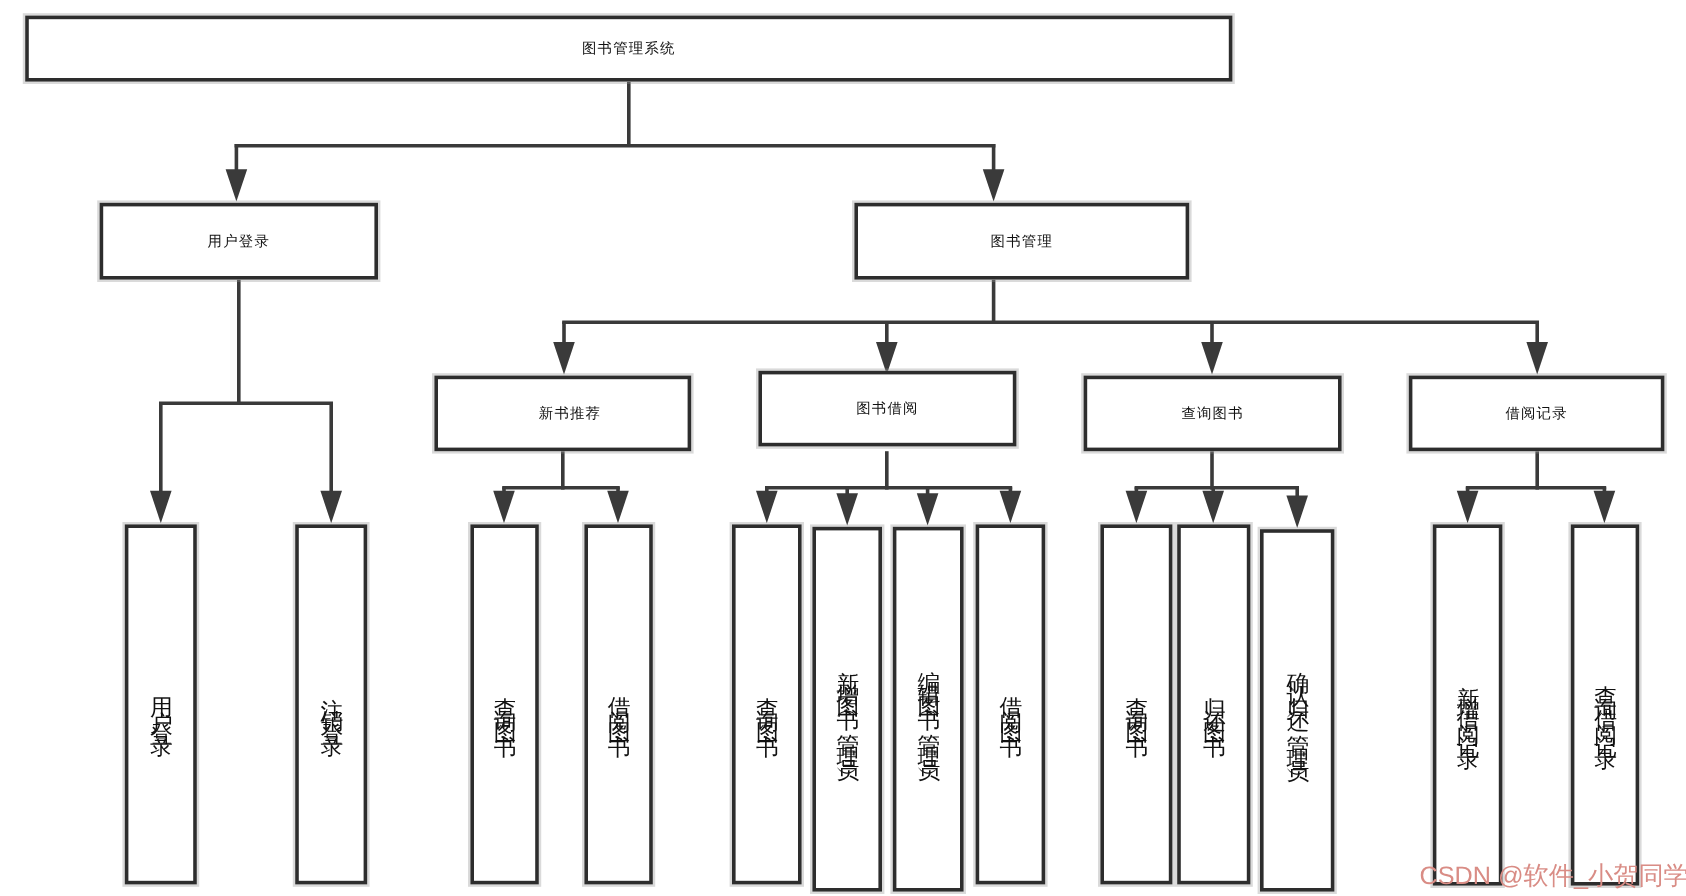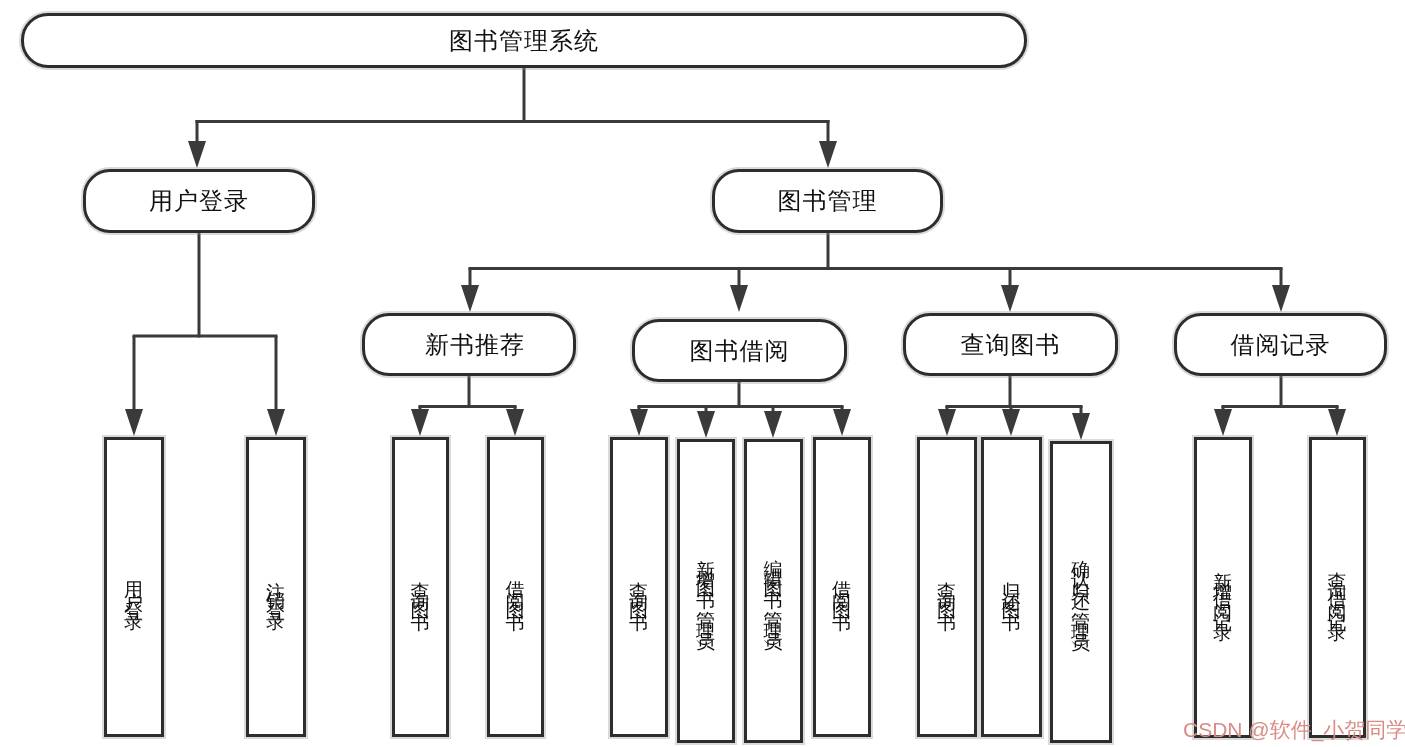--- a/index.html
+++ b/index.html
@@ -37,21 +37,21 @@
     position: absolute;
     box-sizing: border-box;
     background: #ffffff;
     border: 3px solid var(--border);
     box-shadow: 0 0 0 2px rgba(150,150,150,0.35);
     display: flex;
     align-items: center;
     justify-content: center;
     color: #111111;
   }
-  .hnode { font-size: 24px; letter-spacing: 1px; border-radius: 27px; }
+  .hnode { font-size: 12px; letter-spacing: 1px; }
   .vnode span {
     writing-mode: vertical-rl;
     text-orientation: mixed;
     letter-spacing: 0.55em;
     font-size: 19px;
     line-height: 1;
     white-space: nowrap;
   }
   .watermark {
     position: absolute;
@@ -128,28 +128,28 @@
     <polygon points="1337,436 1328,409 1346,409"></polygon>
   </svg>
 
   <div class="node hnode" style="left:21px; top:13px; width:1006px; height:55px;">
     <span>图书管理系统</span>
   </div>
 
   <div class="node hnode" style="left:83px; top:169px; width:232px; height:64px;">
     <span>用户登录</span>
   </div>
-  <div class="node hnode" style="left:712px; top:169px; width:231px; height:64px;">
+  <div class="node hnode" style="left:712px; top:169px; width:279px; height:64px;">
     <span>图书管理</span>
   </div>
 
   <div class="node hnode" style="left:362px; top:313px; width:214px; height:63px;padding-left:12px;">
     <span>新书推荐</span>
   </div>
-  <div class="node hnode" style="left:632px; top:319px; width:215px; height:63px;">
+  <div class="node hnode" style="left:632px; top:309px; width:215px; height:63px;">
     <span>图书借阅</span>
   </div>
   <div class="node hnode" style="left:903px; top:313px; width:215px; height:63px;">
     <span>查询图书</span>
   </div>
   <div class="node hnode" style="left:1174px; top:313px; width:213px; height:63px;">
     <span>借阅记录</span>
   </div>
 
   <div class="node vnode" style="left:104px; top:437px; width:60px; height:300px;">

